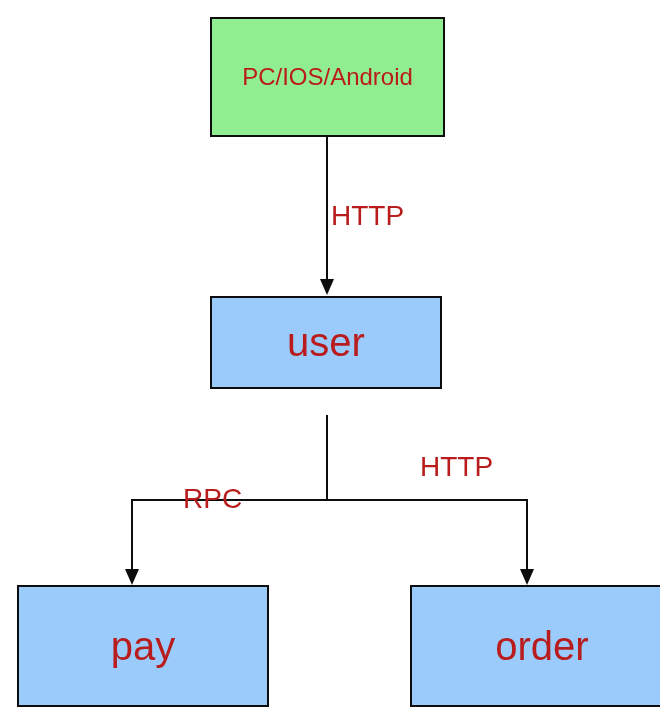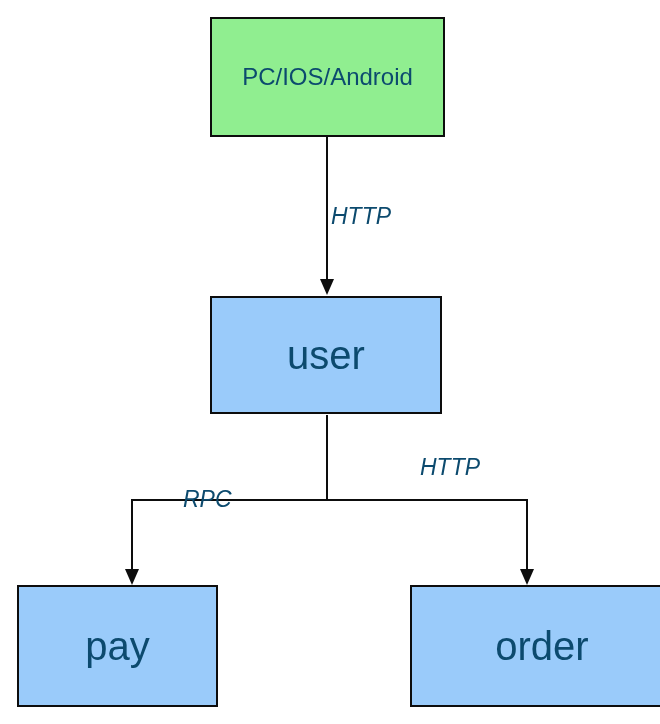--- a/index.html
+++ b/index.html
@@ -40,63 +40,62 @@
     left: 210px;
     top: 17px;
     width: 235px;
     height: 120px;
     font-size: 24px;
   }
   .node-user {
     left: 210px;
     top: 296px;
     width: 232px;
-    height: 118px;
+    height: 93px;
     font-size: 40px;
   }
   .node-pay {
     left: 17px;
     top: 585px;
-    width: 201px;
+    width: 252px;
     height: 122px;
     font-size: 40px;
   }
   .node-order {
     left: 410px;
     top: 585px;
     width: 264px;
     height: 122px;
     font-size: 40px;
   }
   .edge-label {
     position: absolute;
-    font-size: 23px;
+    font-size: 28px;
     line-height: 26px;
     white-space: nowrap;
     z-index: 2;
-    font-style: italic;
   }
   .el-http-top {
     left: 331px;
     top: 203px;
   }
   .el-rpc {
     left: 183px;
     top: 454px;
     margin-top: 32px;
   }
   .el-http-right {
     left: 420px;
     top: 454px;
   }
 </style>
 </head>
 <body>
 
-<div class="stage" style="background-color: rgb(255, 255, 255); color: #0c4a6e;">
+<div class="stage" style="background-color: rgb(255, 255, 255); color: #b91c1c;">
 
   <svg class="connectors" width="660" height="724" viewBox="0 0 660 724" style="stroke: rgb(13, 13, 13);">
     <g>
       <path d="M327 137 V279"></path>
       <polygon points="327,295 320,279 334,279" style="fill: rgb(13, 13, 13);"></polygon>
     </g>
     <g>
       <path d="M327 415 V500 H132 V569"></path>
       <polygon points="132,585 125,569 139,569" style="fill: rgb(13, 13, 13);"></polygon>
     </g>

